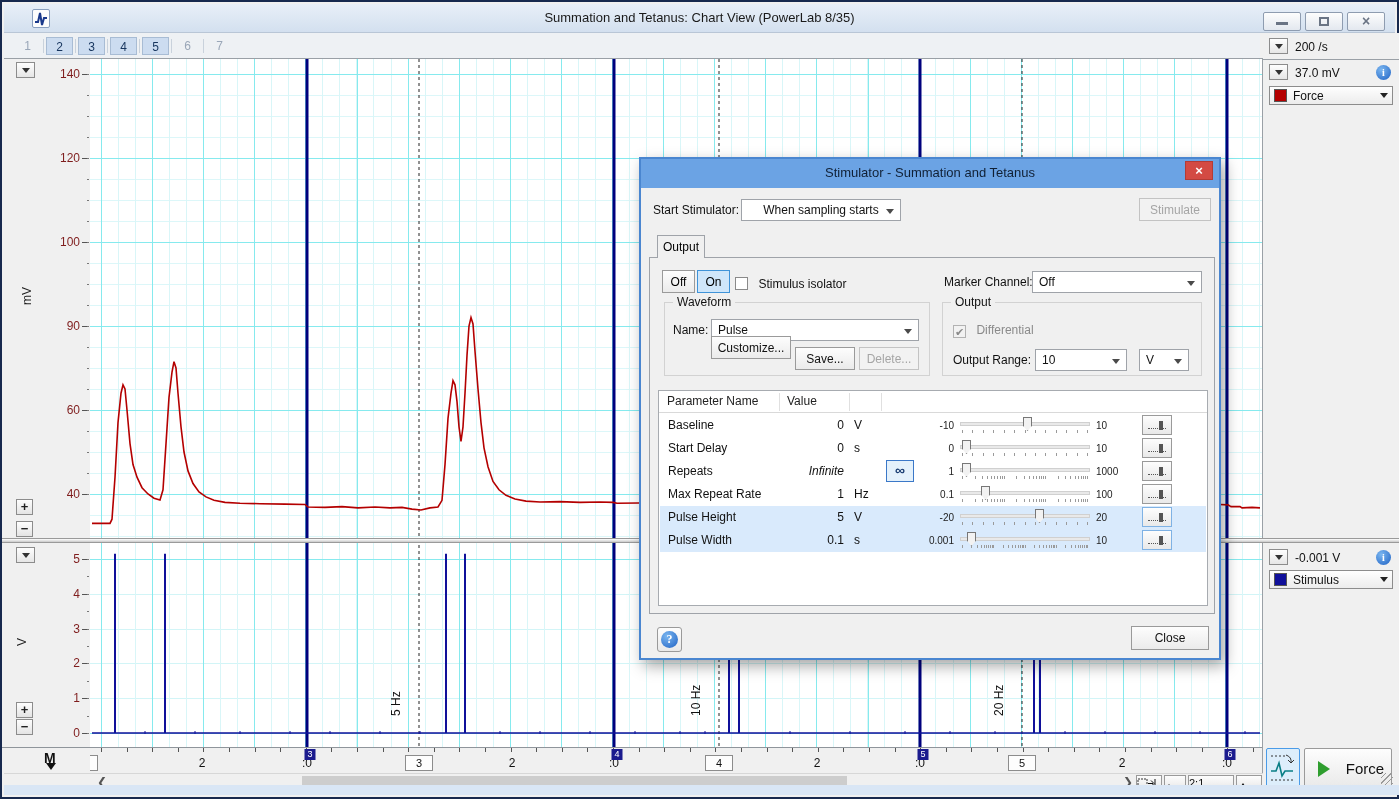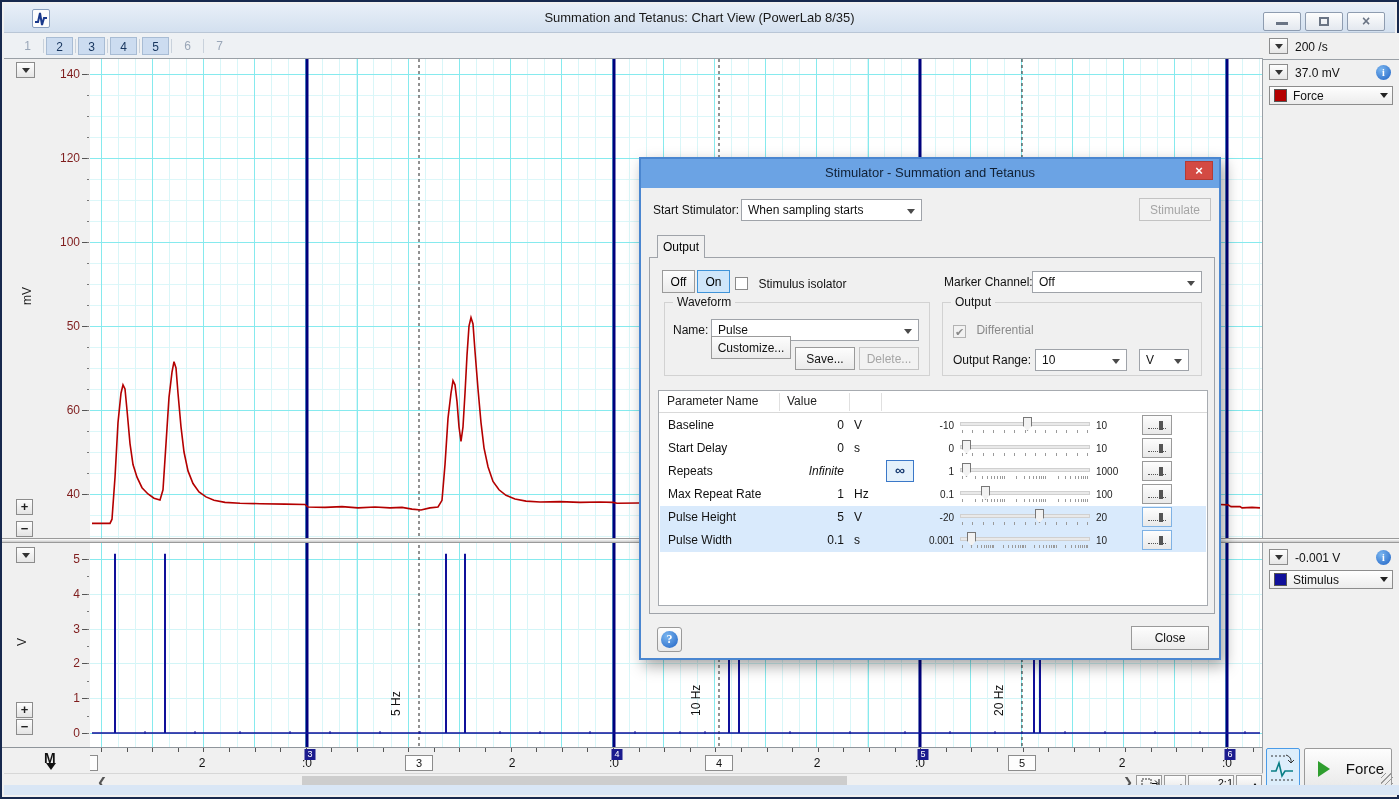--- a/index.html
+++ b/index.html
@@ -77,21 +77,21 @@
     font-size:11px; text-align:center; line-height:14px; color:#111; transform:translateX(-50%); }
   #marker-area { position:absolute; left:0; top:745px; width:88px; height:26px; background:#f0f0f0; border-top:1px solid #8f959b; }
   #marker-m { position:absolute; left:42px; top:2px; font-size:14px; font-weight:bold; color:#111; }
   #marker-m::after { content:""; position:absolute; left:2px; top:13px; border:5px solid transparent; border-top:7px solid #111; }
 
   
   #scroll-row { position:absolute; left:2px; top:771px; width:1259px; height:17px; background:#f0f0f0; border-top:1px solid #d7d7d7; }
   .scroll-arrow { position:absolute; top:1px; width:16px; height:15px; color:#555; font-size:12px; text-align:center; line-height:14px; }
   #scroll-thumb { position:absolute; left:298px; top:2px; width:545px; height:13px; background:#cdcdcd; }
   .mini-btn { position:absolute; top:1px; height:16px; background:linear-gradient(#fdfdfd,#e6e6e6); border:1px solid #9a9a9a;
-    text-align:right; color:#111; }
+    text-align:left; color:#111; }
   #ratio-box { font-size:11px; line-height:14px; }
   .tri-up-s { display:inline-block; width:0;height:0;border:4px solid transparent;border-bottom:6px solid #111; margin-top:2px;}
   .tri-up-l { display:inline-block; width:0;height:0;border:6px solid transparent;border-bottom:9px solid #111; margin-top:1px;}
 
   
   #right-panel { position:absolute; left:1261px; top:31px; width:136px; height:756px; background:#f0f0f0; }
   #rp-sep1 { position:absolute; left:0; top:26px; width:100%; height:1px; background:#9aa0a6; }
   #rp-sep2 { position:absolute; left:0; top:505px; width:100%; height:5px; background:linear-gradient(#fff,#c9c9c9);
     border-top:1px solid #9a9a9a; border-bottom:1px solid #9a9a9a; }
   .rp-text { position:absolute; font-size:12px; color:#111; }
@@ -214,21 +214,21 @@
     <div class="unit-rot" style="top:230px;">mV</div>
     <div class="minor-ticks" style="top:15px;height:422px;background:repeating-linear-gradient(#777 0 1px,transparent 1px 21px);"></div>
     <div class="zoom-btn" style="left:2px;top:440px;">+</div>
     <div class="zoom-btn" style="left:2px;top:462px;">−</div>
   <div class="axis-label" style="top: 8px;">140</div>
       <div class="axis-dash" style="top: 15px;"></div>
       <div class="axis-label" style="top: 92px;">120</div>
       <div class="axis-dash" style="top: 99px;"></div>
       <div class="axis-label" style="top: 176px;">100</div>
       <div class="axis-dash" style="top: 183px;"></div>
-      <div class="axis-label" style="top: 260px;">50</div>
+      <div class="axis-label" style="top: 260px;">90</div>
       <div class="axis-dash" style="top: 267px;"></div>
       <div class="axis-label" style="top: 344px;">60</div>
       <div class="axis-dash" style="top: 351px;"></div>
       <div class="axis-label" style="top: 428px;">40</div>
       <div class="axis-dash" style="top: 435px;"></div>
     </div>
 
   <div class="axis-strip" id="stim-axis" style="top:541px;height:204px;">
     <div class="drop-btn" style="left:2px;top:4px;"><span class="tri"></span></div>
     <div class="unit-rot" style="top:92px;">V</div>
@@ -377,21 +377,21 @@
   <div id="resize-grip"></div>
   <div id="statusbar"></div>
 
   <div id="dialog">
     <div id="dlg-titlebar">
       <div id="dlg-title">Stimulator - Summation and Tetanus</div>
       <div id="dlg-close">×</div>
     </div>
 
     <div class="dlg-label" style="left:12px;top:44px;">Start Stimulator:</div>
-    <div class="select" style="left:100px;top:40px;width:181px;">
+    <div class="select" style="left:100px;top:40px;width:160px;justify-content:center;">
       <span>When sampling starts</span>
       <span class="sel-tri"></span>
     </div>
     <div class="btn disabled" style="left:498px;top:39px;width:72px;">Stimulate</div>
 
     <div id="dlg-tab">Output</div>
     <div id="dlg-panel">
       <div class="toggle" id="btn-off">Off</div>
       <div class="toggle" id="btn-on">On</div>
       <div style="position:absolute;left:85px;top:16px;">

